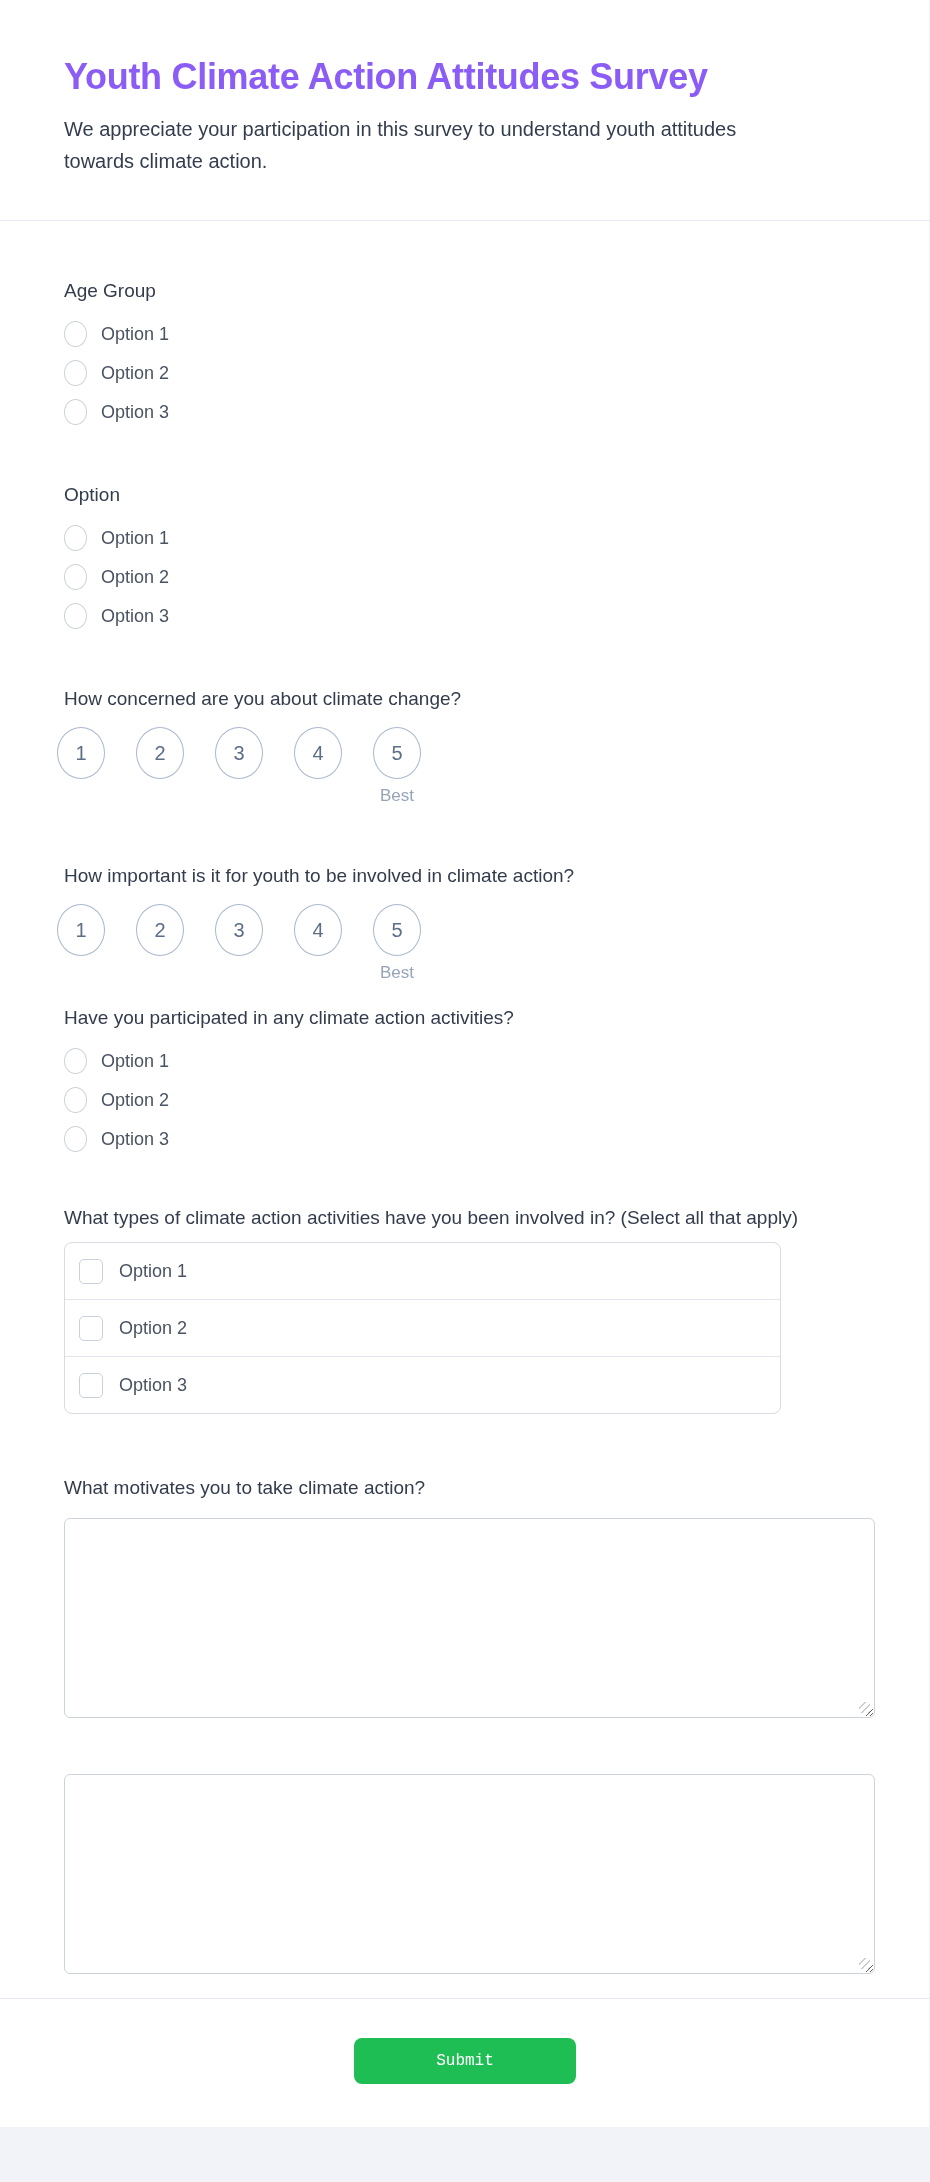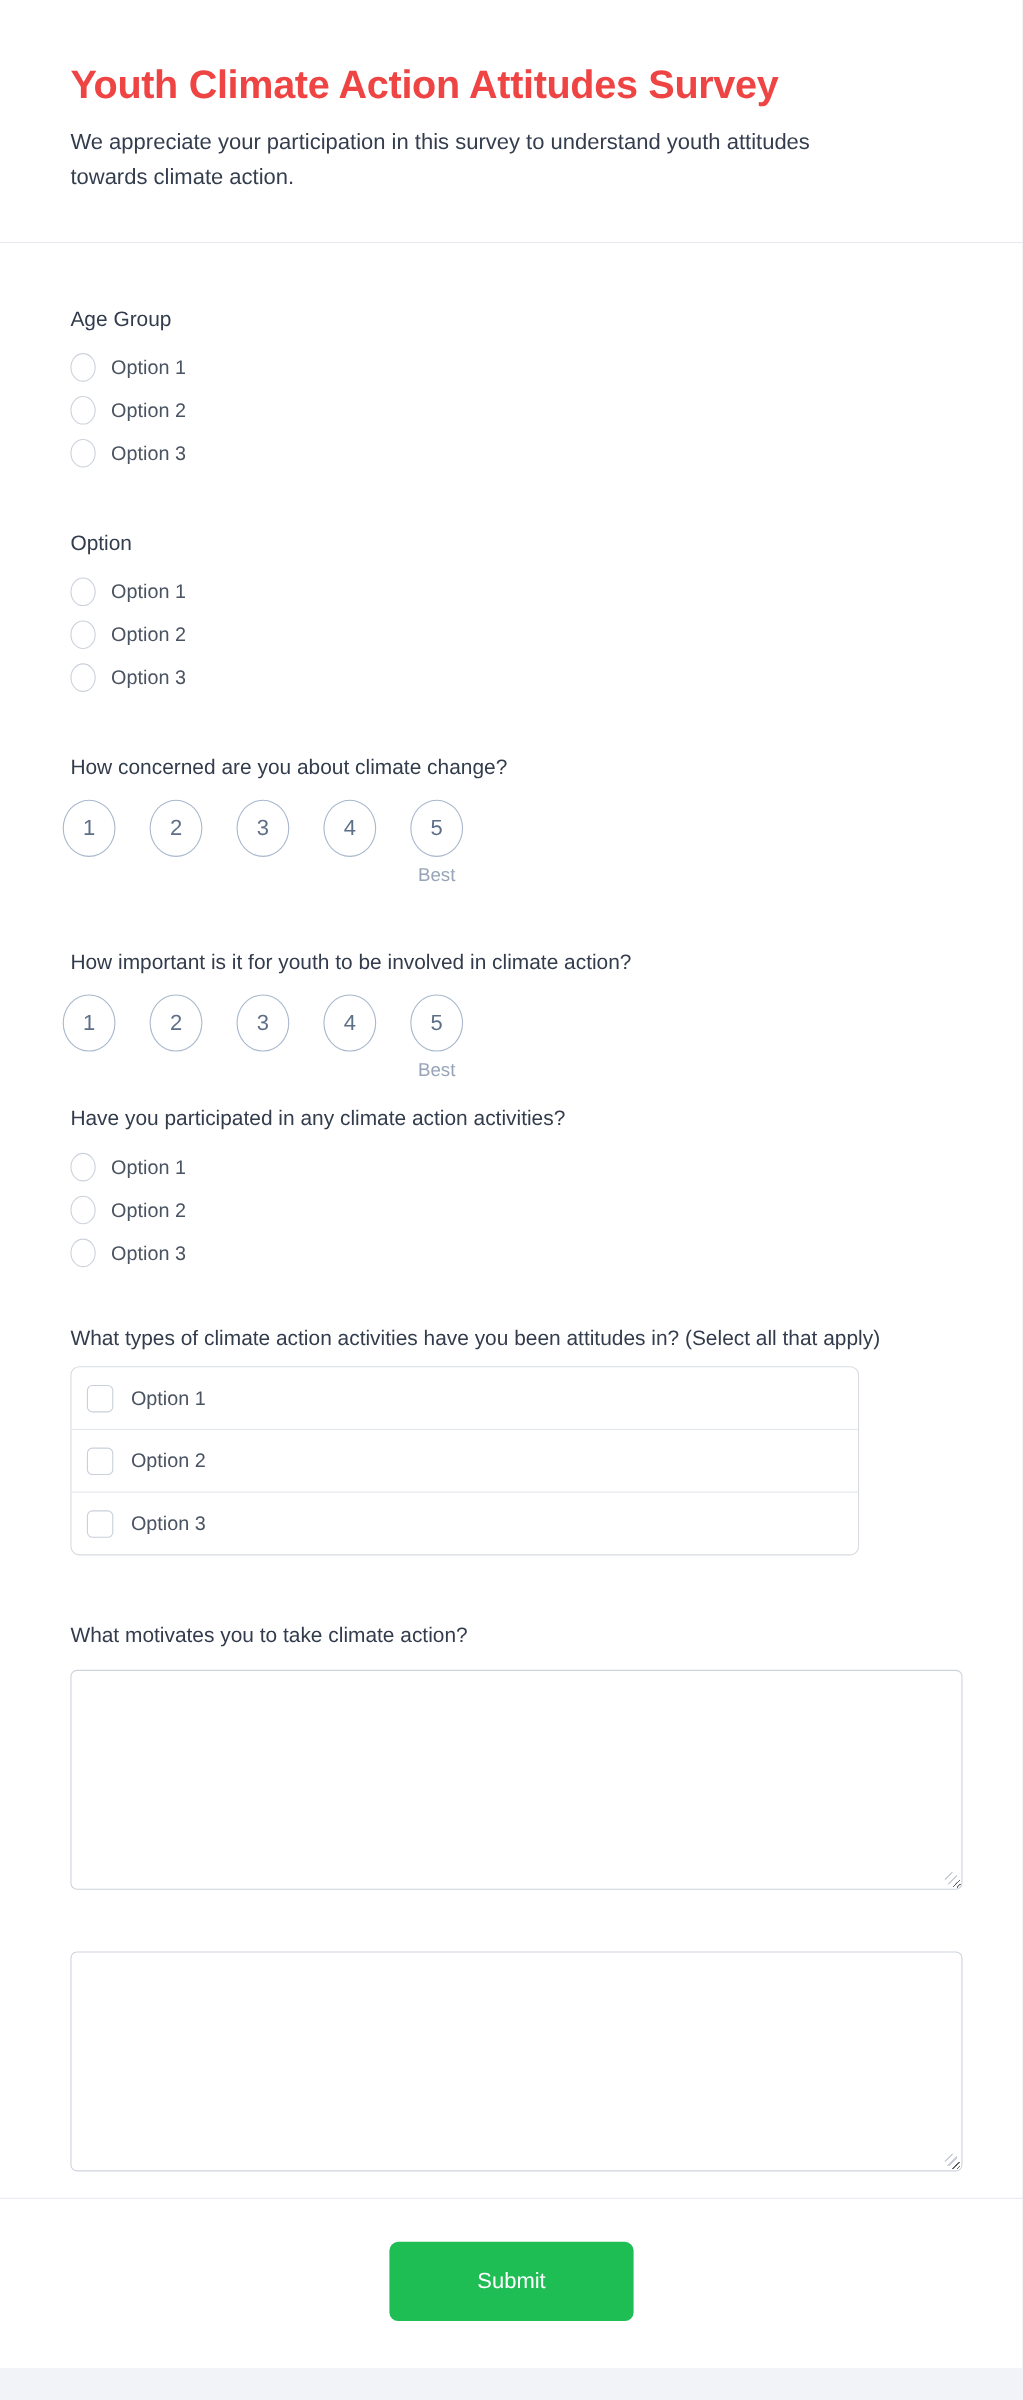--- a/index.html
+++ b/index.html
@@ -46,30 +46,30 @@
   #q8 .ta{margin-top:12px;}
   #q4{}
   #q5{margin-top:21px;}
   #q6{margin-top:52px;}
   #q7{margin-top:60px;}
   #q8{margin-top:56px;}
 
   
   .footer-divider{margin-top:24px;}
   .footer{padding:39px 0 43px 0;display:flex;justify-content:center;}
-  .submit{width:222px;height:72px;border:none;border-radius:8px;background:#1ebe55;color:#ffffff;font-size:20px;
-    font-family:Liberation Sans, sans-serif;cursor:pointer;}
+  .submit{width:222px;height:46px;border:none;border-radius:8px;background:#1ebe55;color:#ffffff;font-size:16px;
+    font-family:Liberation Mono, monospace;cursor:pointer;}
 </style>
 </head>
 <body>
 
 <div class="page">
 
   <header class="header">
-    <h1 class="title" style="color: #ef4444;">Youth Climate Action Attitudes Survey</h1>
+    <h1 class="title" style="color: #8b5cf6;">Youth Climate Action Attitudes Survey</h1>
     <p class="description">We appreciate your participation in this survey to understand youth attitudes towards climate action.</p>
   </header>
 
   <div class="divider"></div>
 
   <main class="content">
 
     <section class="q" id="q1">
       <div class="q-label">Age Group</div>
       <div class="radio-list">
@@ -162,21 +162,21 @@
           <span class="opt-label">Option 2</span>
         </div>
         <div class="radio-row">
           <span class="radio"></span>
           <span class="opt-label">Option 3</span>
         </div>
       </div>
     </section>
 
     <section class="q" id="q6">
-      <div class="q-label">What types of climate action activities have you been attitudes in? (Select all that apply)</div>
+      <div class="q-label">What types of climate action activities have you been involved in? (Select all that apply)</div>
       <div class="checkbox-group">
         <div class="check-row">
           <span class="checkbox"></span>
           <span class="opt-label">Option 1</span>
         </div>
         <div class="check-row">
           <span class="checkbox"></span>
           <span class="opt-label">Option 2</span>
         </div>
         <div class="check-row">

